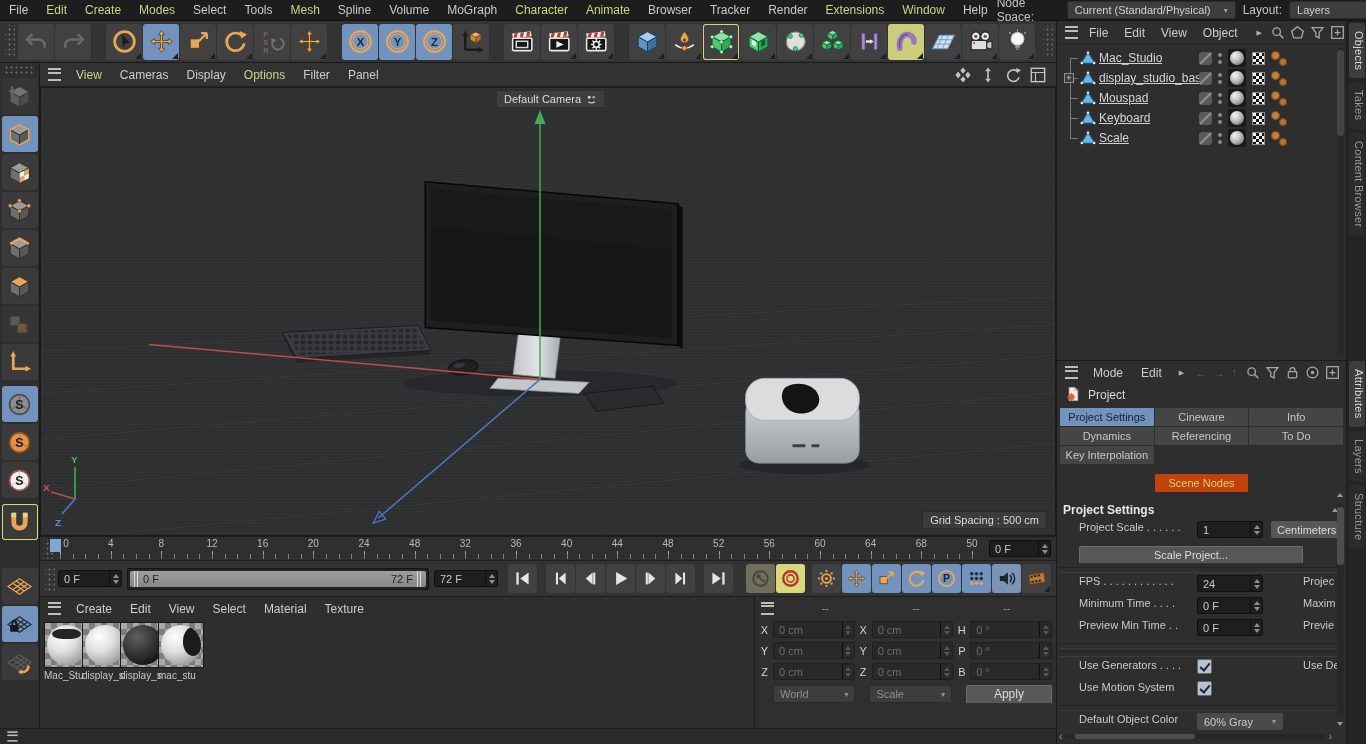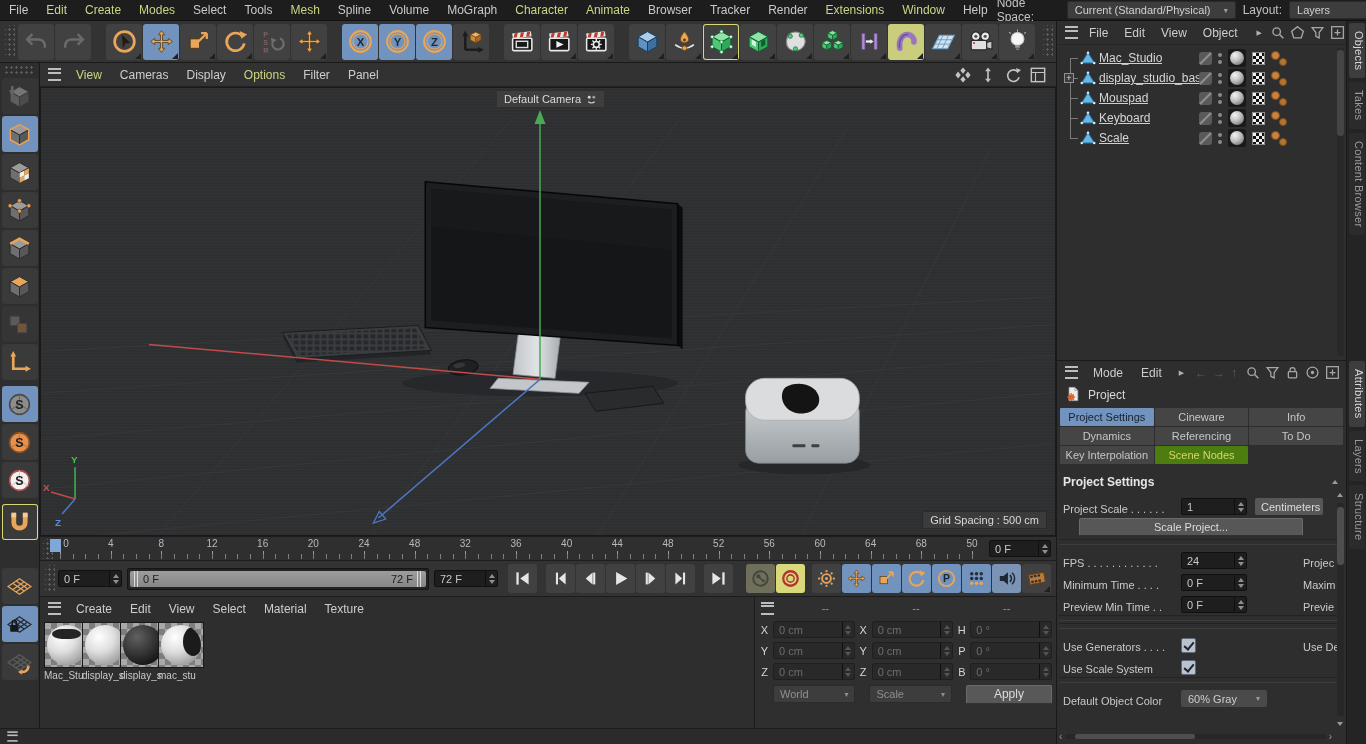--- a/index.html
+++ b/index.html
@@ -143,25 +143,25 @@
   #objscroll .thumb{position:absolute;left:0;right:0;top:2px;height:86px;background:#454545;border-radius:3px;}
   
   #attrs{left:1056px;top:361px;width:290px;height:383px;background:var(--panel);border-left:1px solid var(--line);box-sizing:border-box;overflow:hidden;}
   .garrow{color:#5e5e5e;font-size:12px;margin:0 3px;}
   #proj-row{display:flex;align-items:center;gap:7px;height:22px;padding-left:8px;}
   #proj-row svg{width:16px;height:16px;}
   #proj-title{font-size:12px;color:#d8d8d8;}
   #atabs{display:grid;grid-template-columns:1fr 1fr 1fr;gap:1px;padding:2px 3px;}
   .atab{height:18px;background:#454545;display:flex;align-items:center;justify-content:center;font-size:11px;color:#c6c6c6;border-radius:1px;white-space:nowrap;overflow:hidden;}
   .atab.selected{background:var(--blue);color:#17212f;}
-  .atab.nodes{background:#4d7c0f;color:#d6d66a;}
+  .atab.nodes{background:#c2410c;color:#d6d66a;margin-top:28px;}
   .atab.empty{background:transparent;}
   #asection{display:flex;align-items:center;padding:9px 8px 4px 6px;font-weight:bold;font-size:12px;color:#e6e6e6;}
   #asection .car{margin-left:auto;}
-  .arow{display:flex;align-items:flex-end;height:22px;padding-left:6px;position:relative;}
+  .arow{display:flex;align-items:flex-start;height:22px;padding-left:22px;position:relative;}
   .albl{width:118px;overflow:hidden;white-space:nowrap;font-size:11px;color:#c9c9c9;flex:none;}
   .arow .spinfield{width:66px;flex:none;}
   .aunit{margin-left:8px;width:68px;height:17px;background:#575757;border-radius:2px;font-size:11px;color:#dcdcdc;display:flex;align-items:center;padding:0 6px;overflow:hidden;white-space:nowrap;flex:none;box-sizing:border-box;}
   .aright{position:absolute;left:246px;width:42px;overflow:hidden;white-space:nowrap;font-size:11px;color:#c9c9c9;}
   .abtn{margin:3px 0 3px 22px;width:224px;height:18px;background:#575757;border:1px solid #6b6b6b;border-bottom-color:#303030;border-radius:2px;display:flex;align-items:center;justify-content:center;font-size:11px;color:#dcdcdc;box-sizing:border-box;}
   .asep{height:4px;border-top:1px solid #232323;border-bottom:1px solid #3c3c3c;margin:2px 2px;}
   .chk{width:13px;height:13px;background:#b9c3ce;border:1px solid #5f6a76;border-radius:2px;position:relative;flex:none;}
   .chk::after{content:"";position:absolute;left:3.5px;top:0.5px;width:4px;height:8px;border:solid #1d2630;border-width:0 2px 2px 0;transform:rotate(40deg);}
   .add{width:86px;height:17px;background:#4a4a4a;border-radius:2px;color:#cccccc;font-size:11px;display:flex;align-items:center;justify-content:space-between;padding:0 7px;box-sizing:border-box;flex:none;}
   #vscroll{position:absolute;right:1px;top:132px;bottom:18px;width:9px;}
@@ -1456,21 +1456,21 @@
           <span class="aright">Previe</span>
         </div>
         <div class="asep"></div>
         <div class="asep"></div>
         <div class="arow">
           <span class="albl">Use Generators . . . .</span>
           <div class="chk"></div>
           <span class="aright">Use De</span>
         </div>
         <div class="arow">
-          <span class="albl">Use Scale System</span>
+          <span class="albl">Use Motion System</span>
           <div class="chk"></div>
         </div>
         <div class="asep"></div>
         <div class="arow">
           <span class="albl">Default Object Color</span>
           <div class="add">
             <span>60% Gray</span>
             <span class="chev" style="font-size: 8px; color: rgb(154, 154, 154);">▾</span>
           </div>
         </div>

